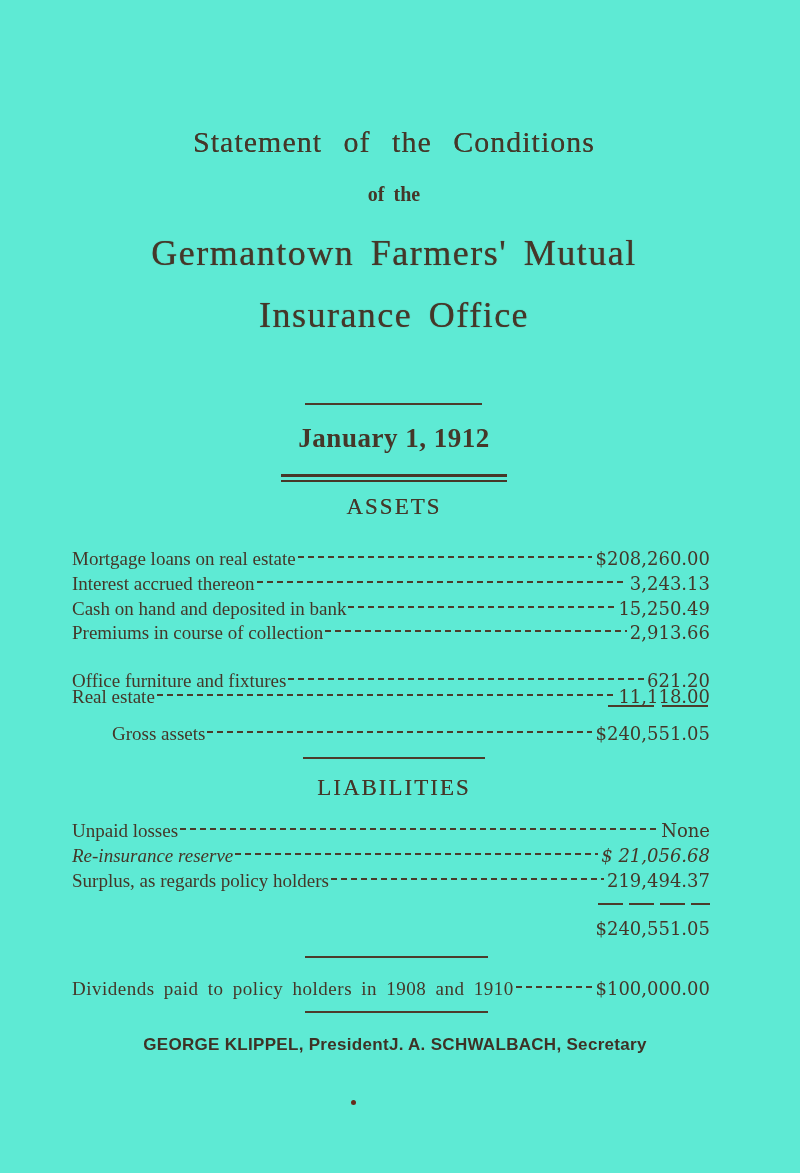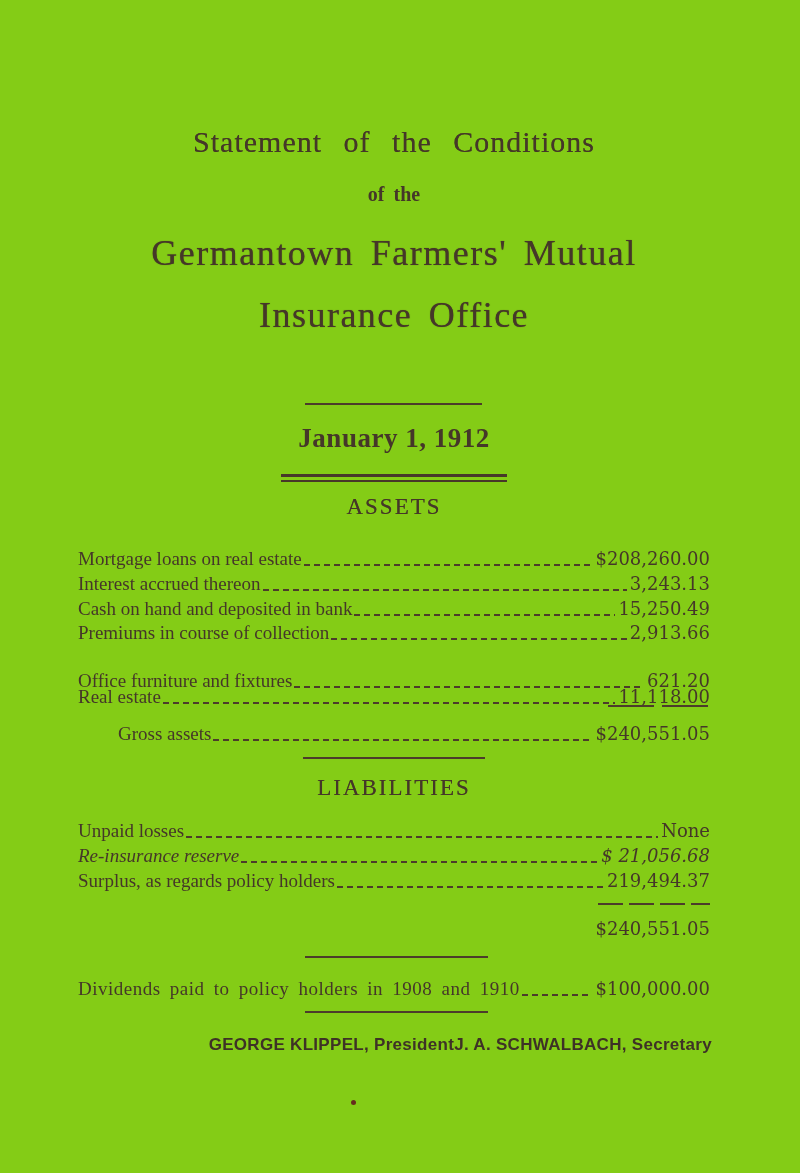--- a/index.html
+++ b/index.html
@@ -1,20 +1,20 @@
 <!DOCTYPE html>
 <html><head>
 <meta charset="utf-8">
 <style>
   html, body { margin: 0; padding: 0; background: #8a8a8a; }
   .page {
     position: relative;
     width: 800px;
     height: 1173px;
-    background: #84cc16;
+    background: #5eead4;
     font-family: "Liberation Serif", serif;
     color: #453729;
     overflow: hidden;
   }
   .abs { position: absolute; }
   .center { left: 78px; right: 90px; text-align: center; }
 
   .title1 {
     top: 124px;
     font-size: 30px;
@@ -71,23 +71,23 @@
   .sec-head {
     font-size: 23px;
     line-height: 26px;
     letter-spacing: 2px;
     text-shadow: 0 0 0.5px rgba(62,46,32,0.7);
   }
   .assets-head { top: 494px; }
   .liab-head { top: 775px; }
 
   .row {
-    left: 78px; right: 90px;
+    left: 72px; right: 90px;
     display: flex;
-    align-items: flex-end;
+    align-items: center;
     font-size: 19px;
     line-height: 24px;
     white-space: nowrap;
   }
   .row .label { white-space: nowrap; }
   .row .leader {
     flex: 1 1 auto;
     height: 2px;
     margin: 0 3px 5px 2px;
     background: repeating-linear-gradient(to right, #4c3c2b 0 6px, transparent 6px 10px);
@@ -129,21 +129,21 @@
     font-family: "DejaVu Serif", serif;
     font-size: 18px;
     line-height: 24px;
   }
   .dividends-row { top: 977px; }
   .dividends-row .label { word-spacing: 4px; letter-spacing: 0.5px; }
 
   .signatures {
     top: 1034px; left: 78px; right: 88px;
     display: flex;
-    justify-content: flex-end;
+    justify-content: center;
     font-family: "Liberation Sans", sans-serif;
     font-weight: bold;
     font-size: 17px;
     line-height: 22px;
     letter-spacing: 0.3px;
     color: #3e3226;
   }
   .ink-dot {
     top: 1100px; left: 351px;
     width: 5px; height: 5px;

